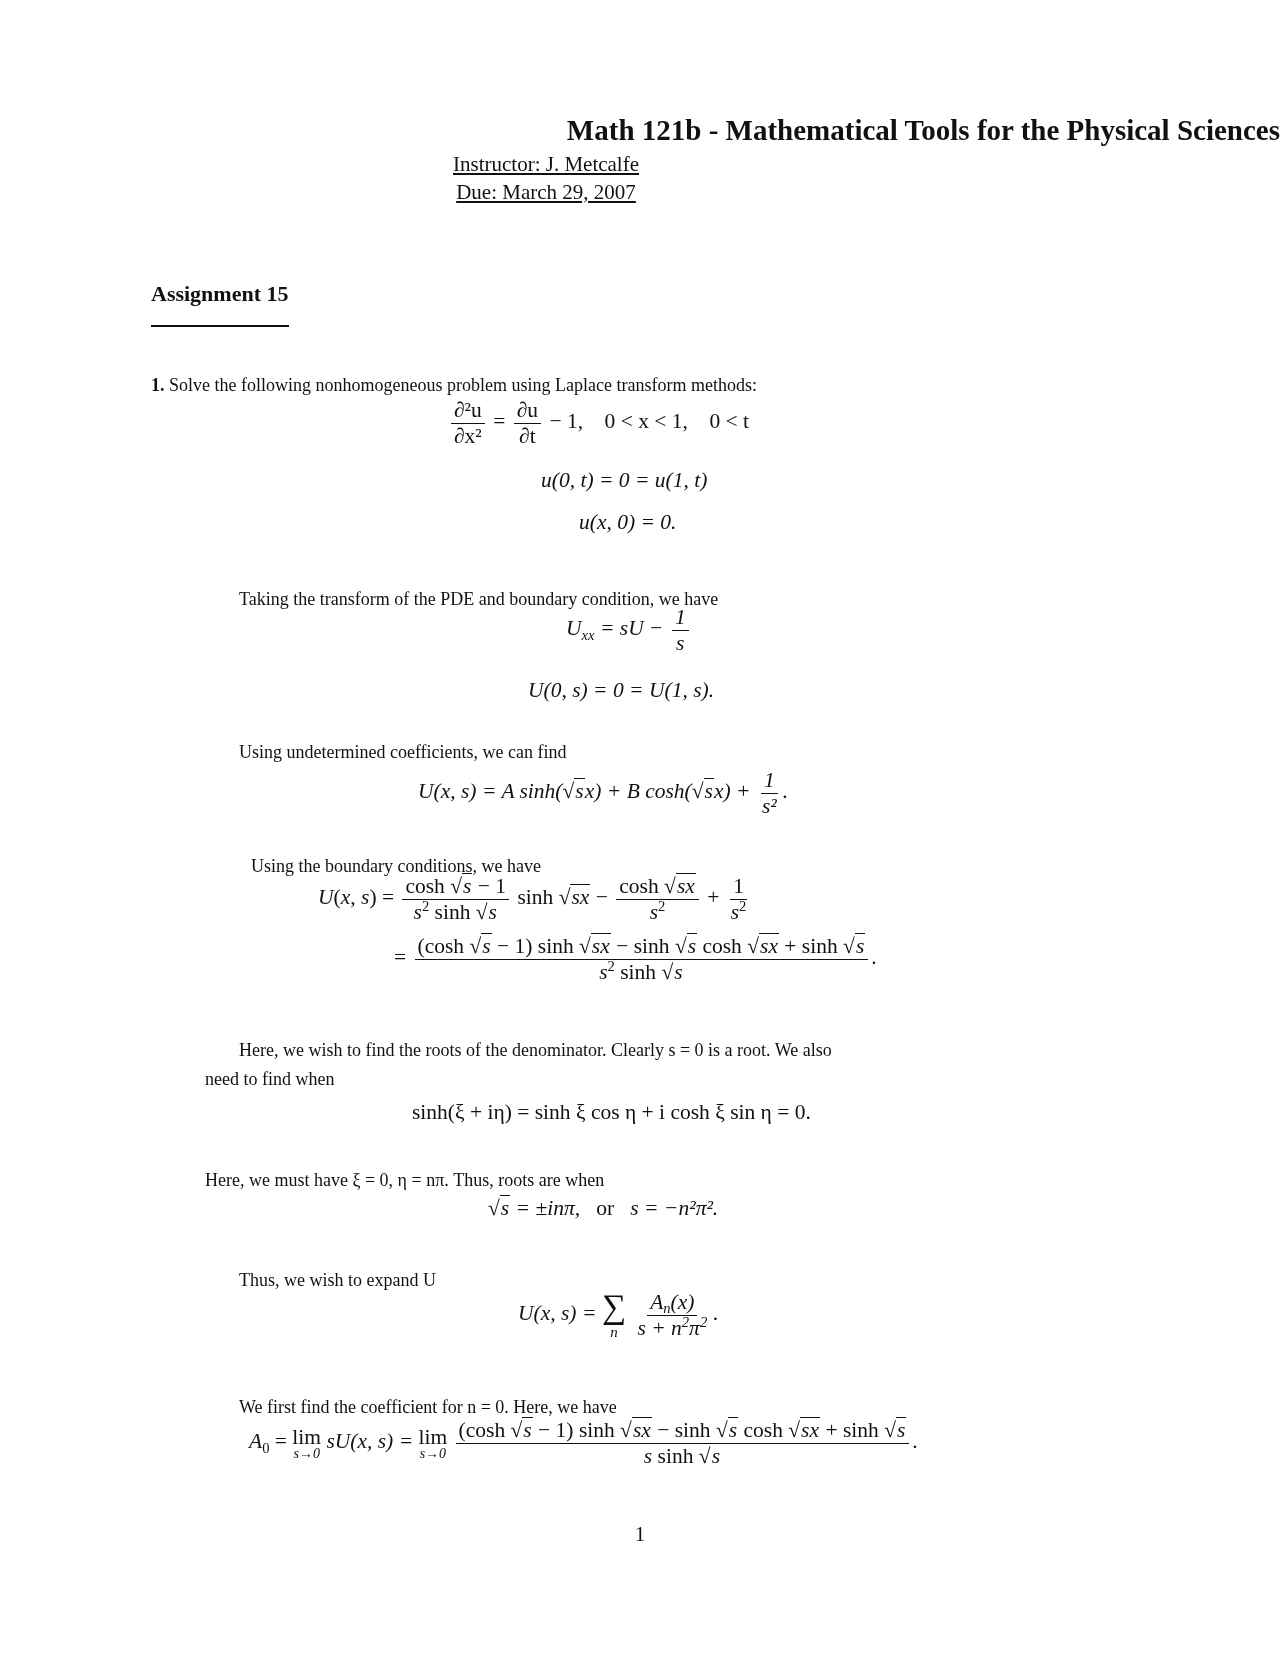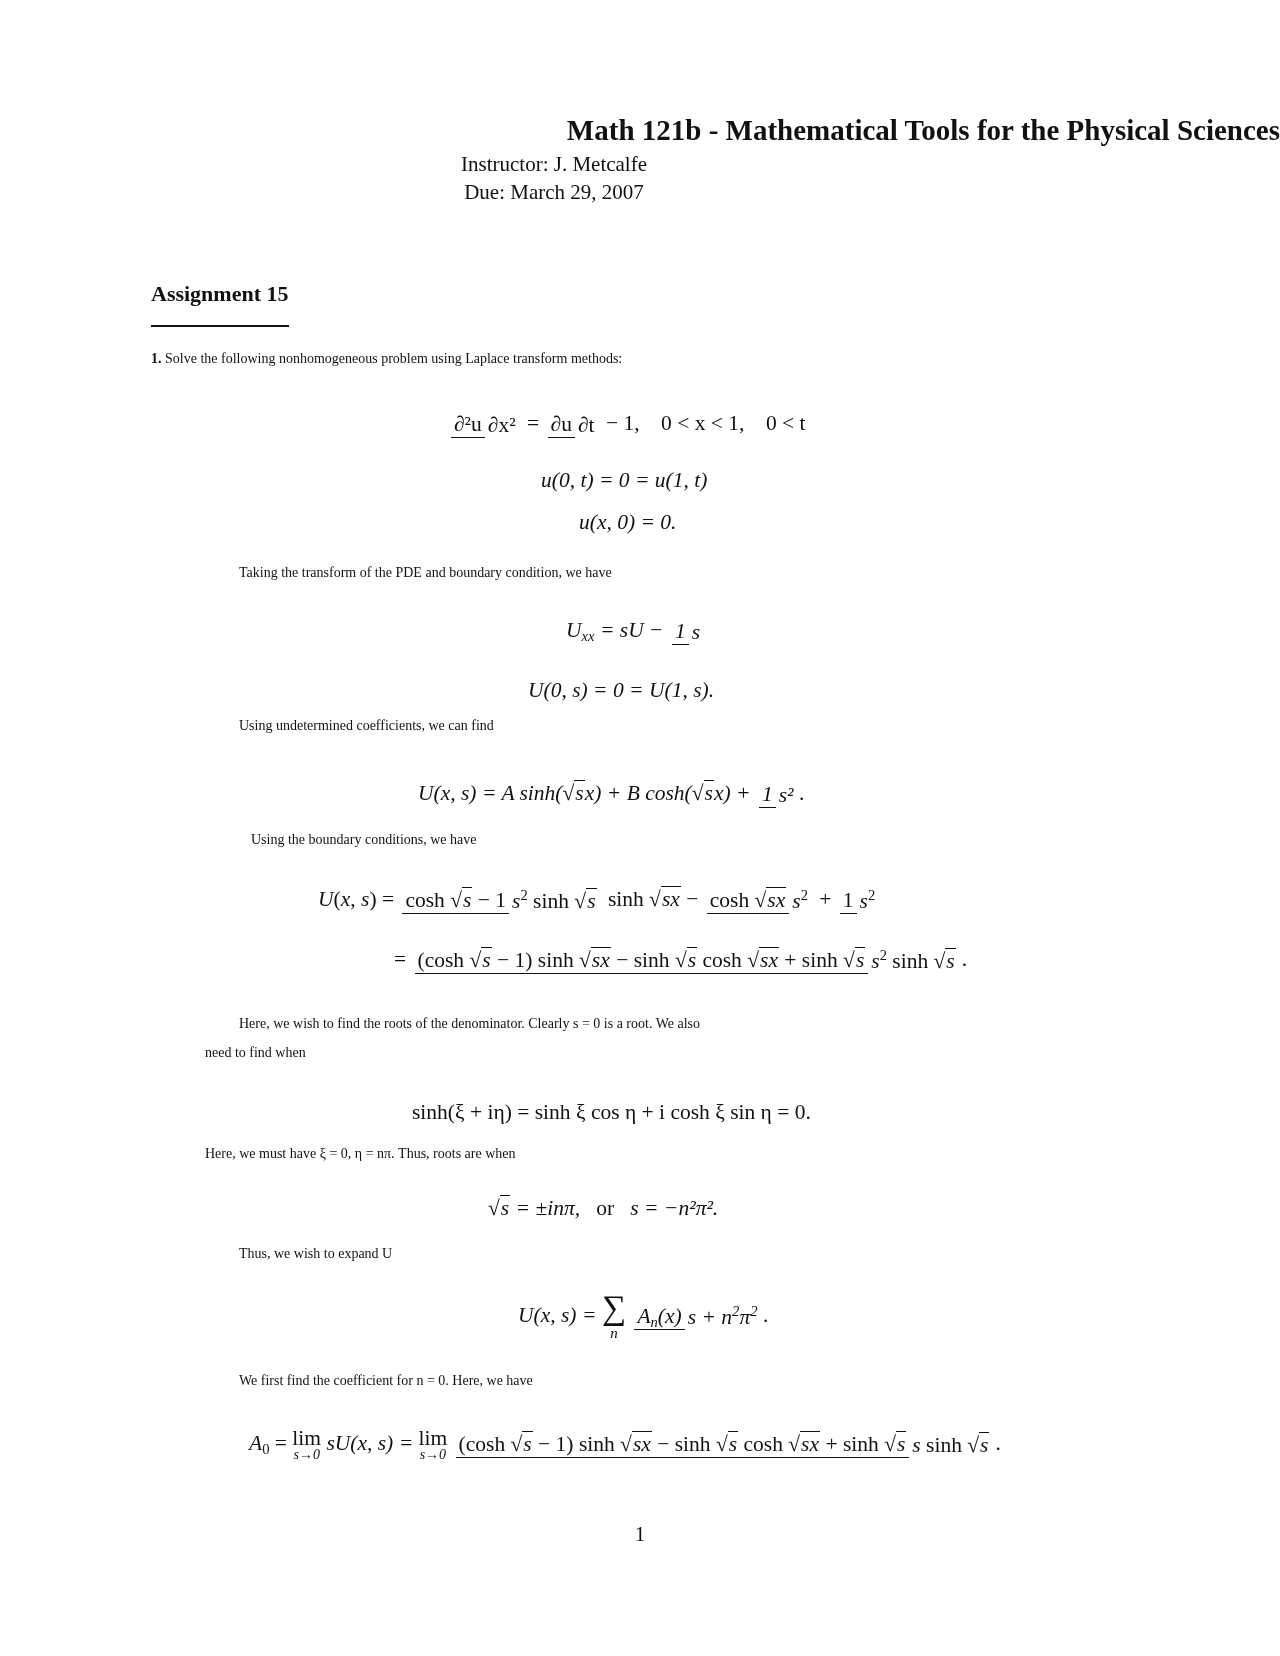--- a/index.html
+++ b/index.html
@@ -1,25 +1,25 @@
 <!DOCTYPE html>
 <html><head>
 <meta charset="utf-8">
 <style>
   html, body { margin:0; padding:0; background:#ffffff; }
   body { width:1280px; height:1656px; position:relative; overflow:hidden;
          font-family:"Liberation Serif","DejaVu Serif",serif; color:#111; }
   .abs { position:absolute; white-space:nowrap; }
   .title { font-size:29px; font-weight:bold; left:0; width:1280px; text-align:right; top:114px; }
-  .sub { font-size:21px; left:8px; width:1092px; text-align:center; }
+  .sub { font-size:21px; left:0; width:1092px; text-align:center;text-decoration:underline; }
   .heading { font-size:22px; font-weight:bold; left:151px; top:281px; border-bottom:2px solid #111; padding-bottom:18px; }
-  .txt { font-size:14px; }
+  .txt { font-size:18px;margin-top:24px; }
   .m { font-family:"Liberation Serif","DejaVu Serif",serif; font-size:21.5px; }
   i, .it { font-style:italic; }
-  .frac { display:inline-flex; flex-direction:row; align-items:center; vertical-align:middle; margin:14px 3px; }
+  .frac { display:inline-flex; flex-direction:column; align-items:center; vertical-align:middle; margin:0 3px; }
   .frac > span { padding:0 3px; line-height:1.15; }
   .frac > span.num { border-bottom:1.4px solid #111; }
   .sqrt { display:inline-block; }
   .sqrt .rad { border-top:1.3px solid #111; padding:0 1px; }
   sup { font-size:0.68em; vertical-align:0.55em; line-height:0; }
   sub { font-size:0.68em; vertical-align:-0.3em; line-height:0; }
   .lim { display:inline-flex; flex-direction:column; align-items:center; vertical-align:middle; }
   .lim .under { font-size:14px; font-style:italic; margin-top:-4px; }
   .sum { display:inline-flex; flex-direction:column; align-items:center; vertical-align:middle; }
   .sum .sig { font-size:34px; line-height:1; }

